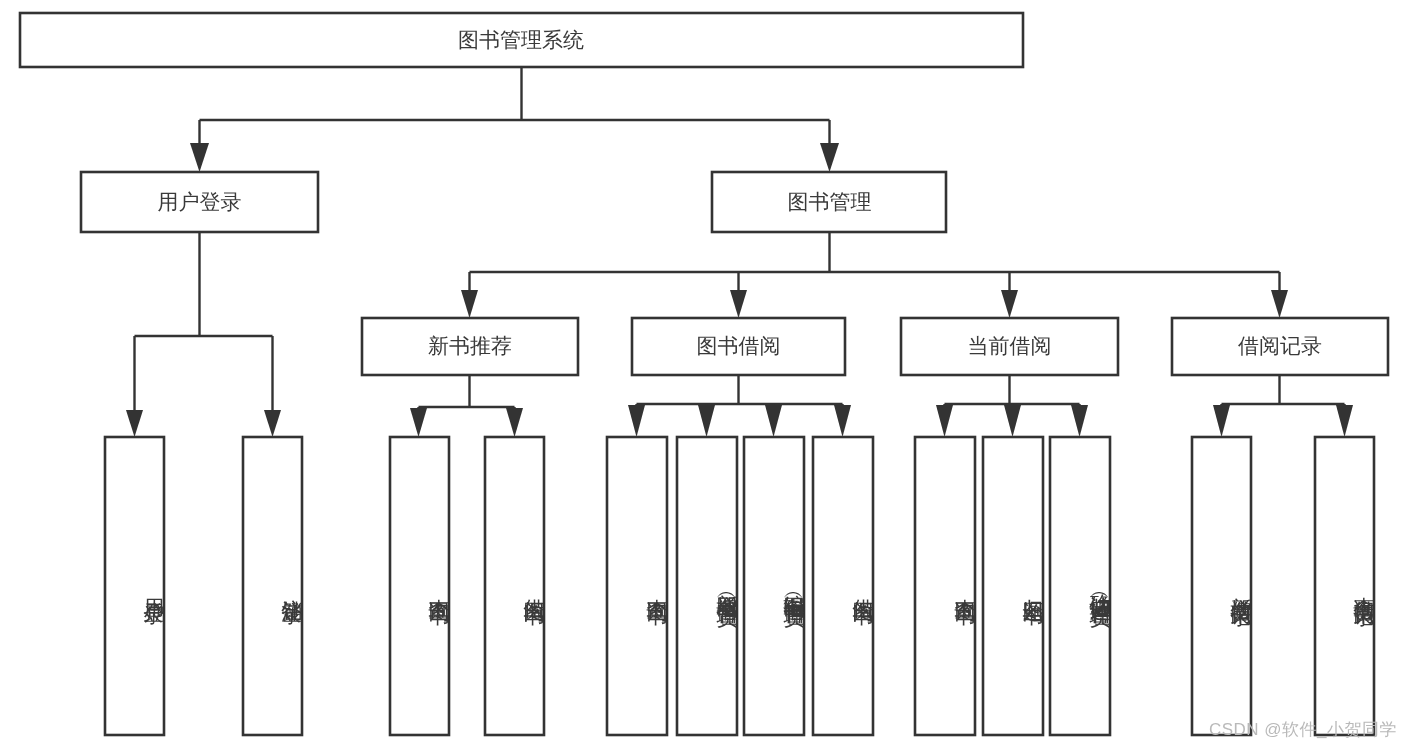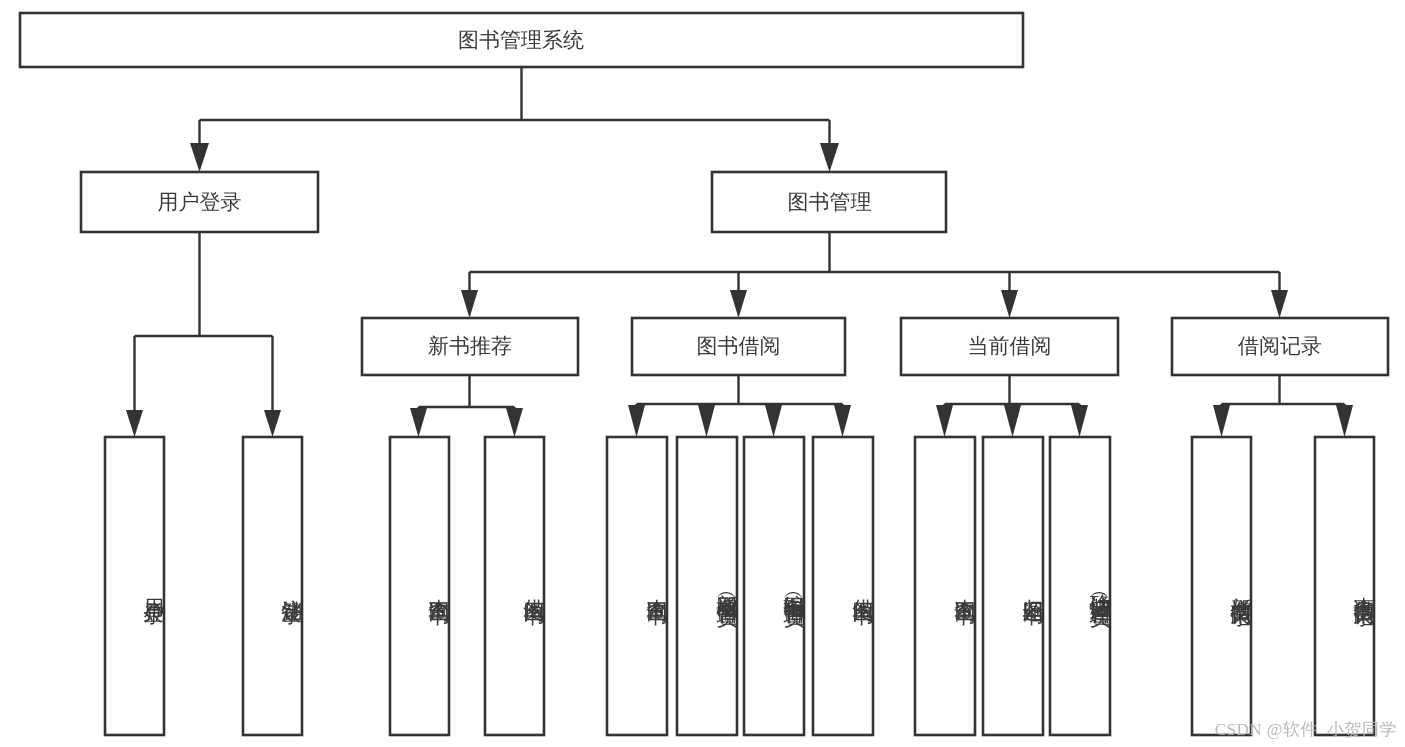--- a/index.html
+++ b/index.html
@@ -59,21 +59,21 @@
     display: flex;
     align-items: flex-start;
     justify-content: center;
     white-space: nowrap;
     pointer-events: none;
   }
   .watermark {
     position: absolute;
     right: 8px;
     bottom: 6px;
-    font-family: Liberation Serif, serif;
+    font-family: Liberation Sans, sans-serif;
     font-size: 17px;
     color: #b9b9b9;
     white-space: nowrap;
     letter-spacing: 0.5px;
   }
 </style>
 </head>
 <body>
 
 <div id="diagram-root">

